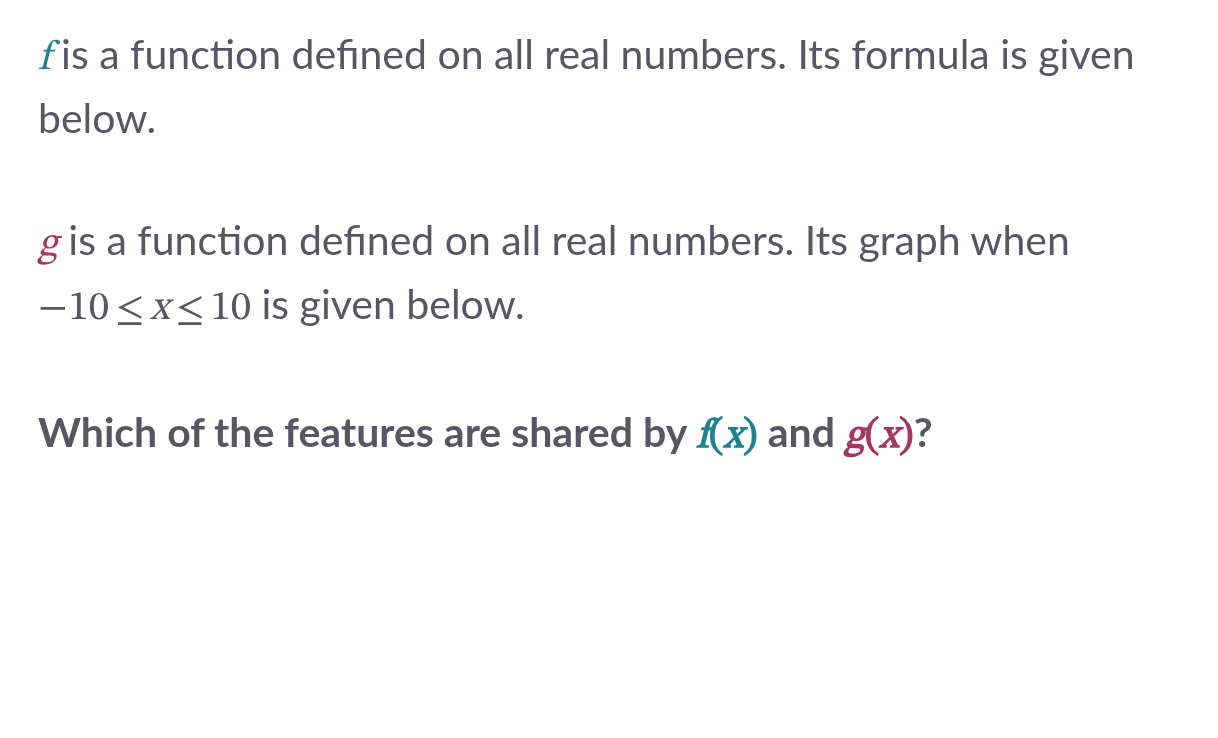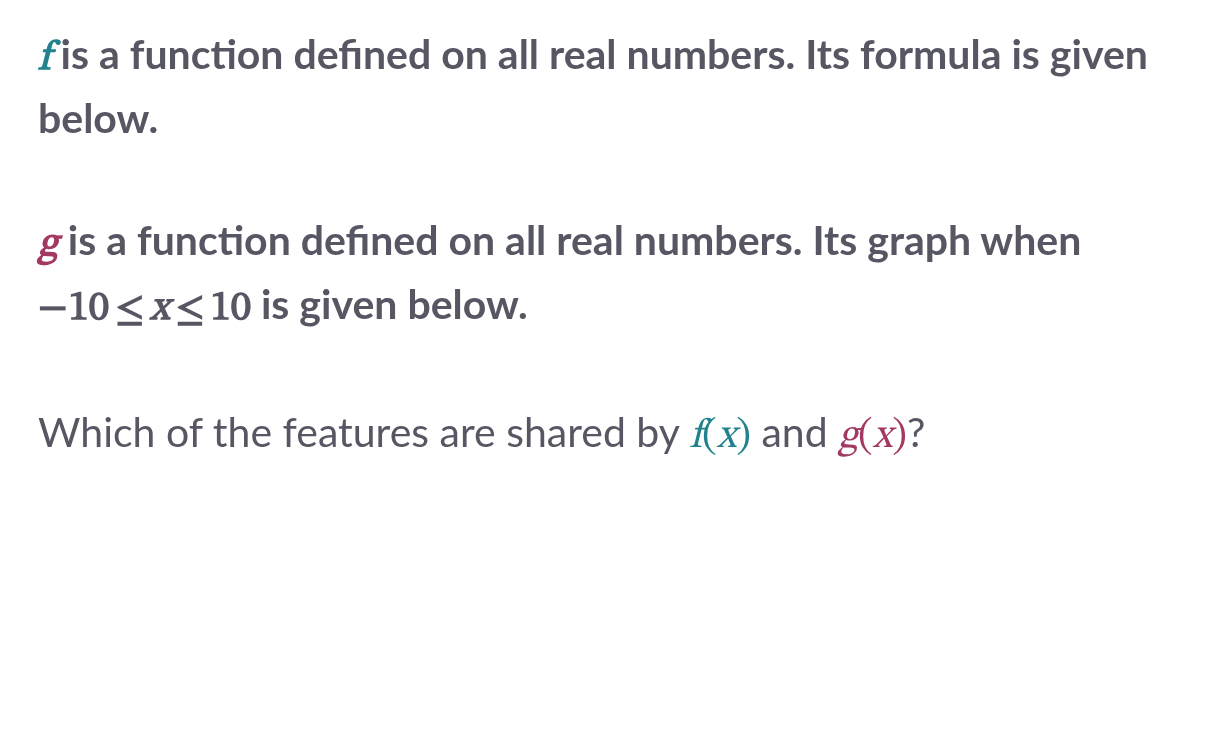--- a/index.html
+++ b/index.html
@@ -7,25 +7,25 @@
       font-family: -apple-system, BlinkMacSystemFont, "Segoe UI", "Lato", sans-serif;
       background: #ffffff;
       width: 1218px;
       height: 738px;
       padding: 24px 38px;
       color: #565763;
     }
     .paragraph {
       font-size: 41px;
       line-height: 1.45;
-      font-weight: 700;
+      font-weight: 400;
       margin-bottom: 62px;
     }
     .paragraph:last-child { margin-bottom: 0; }
-    .bold { font-weight: 400; }
+    .bold { font-weight: 700; }
     .math-i {
       font-family: "Cambria Math", "STIX Two Math", "Latin Modern Math", "Times New Roman", serif;
       font-style: italic;
     }
     .math {
       font-family: "Cambria Math", "STIX Two Math", "Latin Modern Math", "Times New Roman", serif;
       font-style: normal;
     }
     .teal { color: #21828e; }
     .magenta { color: #a33862; }

